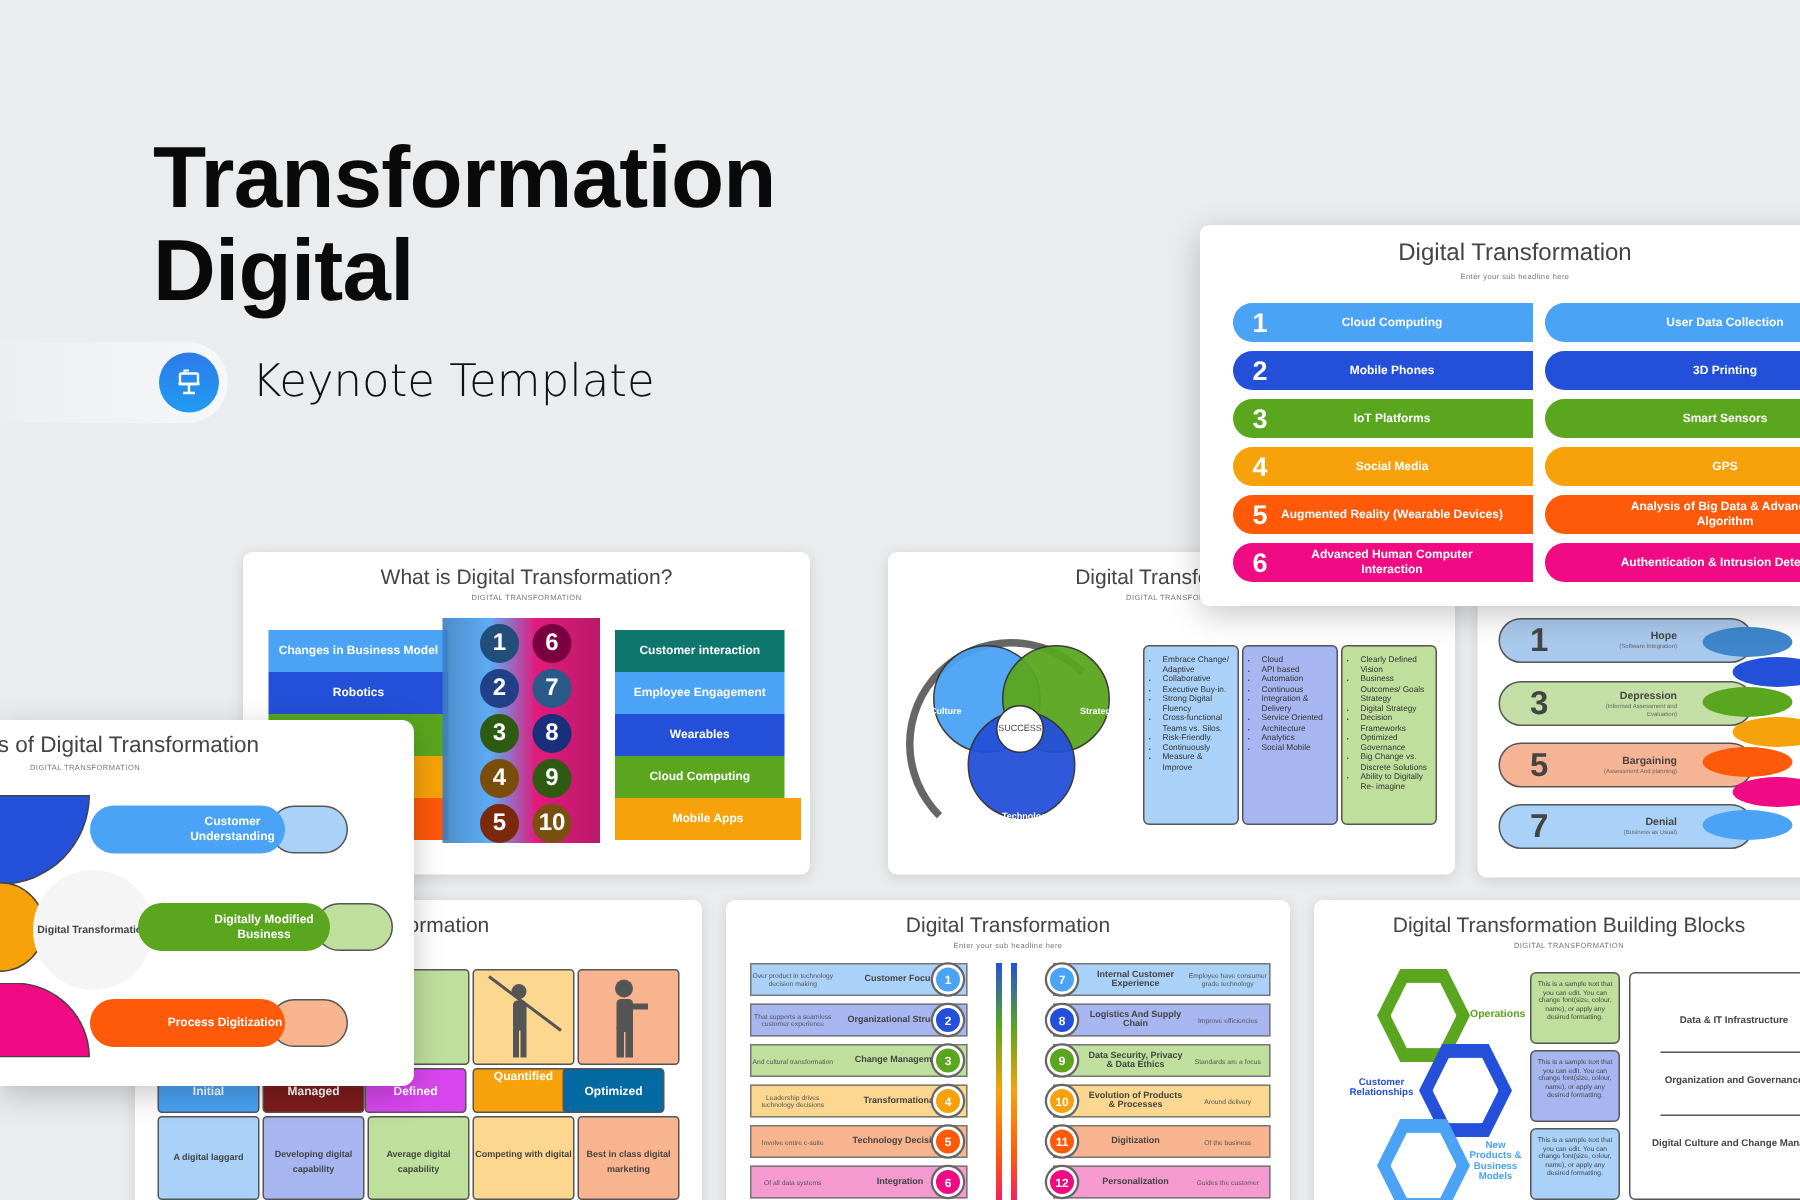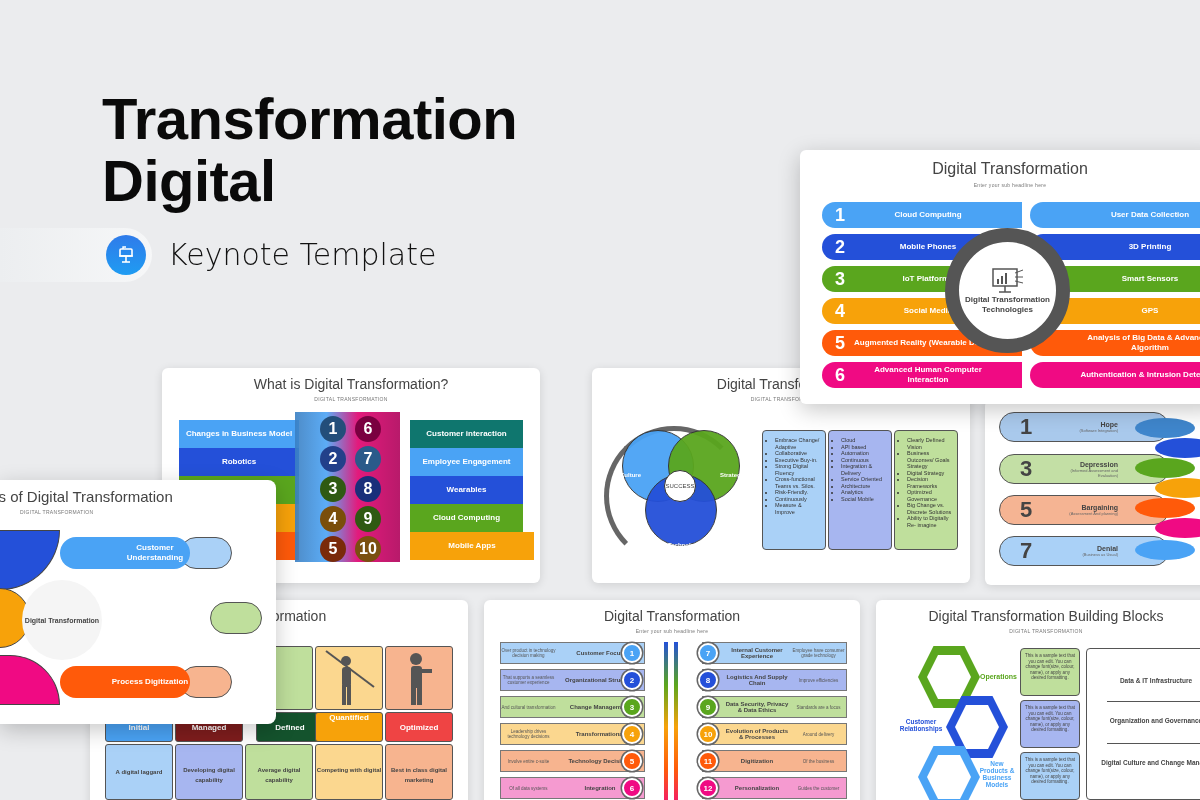--- a/index.html
+++ b/index.html
@@ -220,27 +220,27 @@
         <rect x="25" y="38" width="5" height="20" fill="#555"></rect>
         <rect x="31" y="38" width="5" height="20" fill="#555"></rect>
         <rect x="36" y="22" width="10" height="4" fill="#555"></rect>
       </svg></div>
   <div class="fcell" style="left:15px;top:112px;width:68px;height:30px;background:#4aa3f5">
       <div class="wt" style="margin-top:10px">Initial</div>
     </div>
   <div class="fcell" style="left:85px;top:112px;width:68px;height:30px;background:#7f1d1d">
       <div class="wt" style="margin-top:10px">Managed</div>
     </div>
-  <div class="fcell" style="left:166px;top:112px;width:68px;height:30px;background:#14532d">
+  <div class="fcell" style="left:153px;top:112px;width:68px;height:30px;background:#d946ef">
       <div class="wt" style="margin-top:10px">Defined</div>
     </div>
   <div class="fcell" style="left:225px;top:112px;width:68px;height:30px;background:#f7a20a">
       <div class="wt" style="">Quantified</div>
     </div>
-  <div class="fcell" style="left:295px;top:112px;width:68px;height:30px;background:#ef4444">
+  <div class="fcell" style="left:285px;top:112px;width:68px;height:30px;background:#0369a1">
       <div class="wt" style="margin-top:10px">Optimized</div>
     </div>
   <div class="fcell" style="left:15px;top:144px;width:68px;height:56px;background:#aad1f7">
       <div class="wt" style="color:#444;margin-top:22px;font-size:6px">A digital laggard</div>
     </div>
   <div class="fcell" style="left:85px;top:144px;width:68px;height:56px;background:#a7b6f0">
       <div class="wt" style="color:#444;margin-top:20px;font-size:6px">Developing digital capability</div>
     </div>
   <div class="fcell" style="left:155px;top:144px;width:68px;height:56px;background:#bfdf9c">
       <div class="wt" style="color:#444;margin-top:20px;font-size:6px">Average digital capability</div>
@@ -353,20 +353,23 @@
   <div class="s-title">nts of Digital Transformation</div>
   <div class="s-sub" style="text-align:left;margin-left:20px">DIGITAL TRANSFORMATION</div>
   <div style="position:absolute;left:-50px;top:50px;width:110px;height:60px;background:#2450d9;border-radius:0 0 60px 0;border:1.5px solid #444"></div>
   <div style="position:absolute;left:-30px;top:108px;width:60px;height:60px;background:#f7a20a;border-radius:50%;border:1.5px solid #444"></div>
   <div style="position:absolute;left:-50px;top:175px;width:110px;height:50px;background:#f00a83;border-radius:0 50px 0 0;border:1.5px solid #444"></div>
   <div style="position:absolute;left:22px;top:100px;width:80px;height:80px;border-radius:50%;background:#f5f5f5;display:flex;align-items:center;justify-content:center;text-align:center;font-size:7px;font-weight:700;color:#444;line-height:9px">Digital Transformation</div>
   <div class="cpill" style="left:60px;top:57px;width:130px;background:#4aa3f5">
       <span class="wt" style="flex:1;padding-left:60px">Customer Understanding</span>
     </div>
   <div class="cpill" style="left:180px;top:57px;width:52px;background:#aad1f7;border:1.5px solid #555;z-index:-1"></div>
+  <div class="cpill" style="left:92px;top:122px;width:128px;background:#5aa61e;border-radius:16px">
+      <span class="wt" style="flex:1;padding-left:40px">Digitally Modified Business</span>
+    </div>
   <div class="cpill" style="left:210px;top:122px;width:52px;background:#bfdf9c;border:1.5px solid #555;z-index:-1"></div>
   <div class="cpill" style="left:60px;top:186px;width:130px;background:#ff5a0a">
       <span class="wt" style="flex:1;padding-left:50px">Process Digitization</span>
     </div>
   <div class="cpill" style="left:180px;top:186px;width:52px;background:#f7b48f;border:1.5px solid #555;z-index:-1"></div>
 </div>
 
 <div class="slide" id="sA">
   <div class="s-title">Digital Transformation</div>
   <div class="s-sub">Enter your sub headline here</div>
@@ -407,25 +410,13 @@
         <span class="lbl">Analysis of Big Data &amp; Advanced Algorithm</span>
       </div>
       <div class="arow l" style="top:212px;background:#f00a83">
         <span class="num">6</span>
         <span class="lbl">Advanced Human Computer Interaction</span>
       </div>
       <div class="arow r" style="top:212px;background:#f00a83;border-radius:13px 0 0 13px">
         <span class="lbl">Authentication &amp; Intrusion Detection</span>
       </div>
     </div>
-  <div class="ring">
-    <svg width="34" height="28" viewBox="0 0 34 28">
-        <rect x="2" y="2" width="24" height="17" fill="none" stroke="#555" stroke-width="1.5"></rect>
-        <line x1="14" y1="19" x2="14" y2="25" stroke="#555" stroke-width="1.5"></line>
-        <line x1="8" y1="25" x2="20" y2="25" stroke="#555" stroke-width="1.5"></line>
-        <rect x="6" y="12" width="2" height="5" fill="#555"></rect>
-        <rect x="10" y="9" width="2" height="8" fill="#555"></rect>
-        <rect x="14" y="6" width="2" height="11" fill="#555"></rect>
-        <path d="M24 6 L32 3 M24 10 L32 10 M24 14 L32 16" stroke="#555" stroke-width="1"></path>
-      </svg>
-    <div class="t">Digital Transformation Technologies</div>
-  </div>
 </div>
 
 </body></html>

